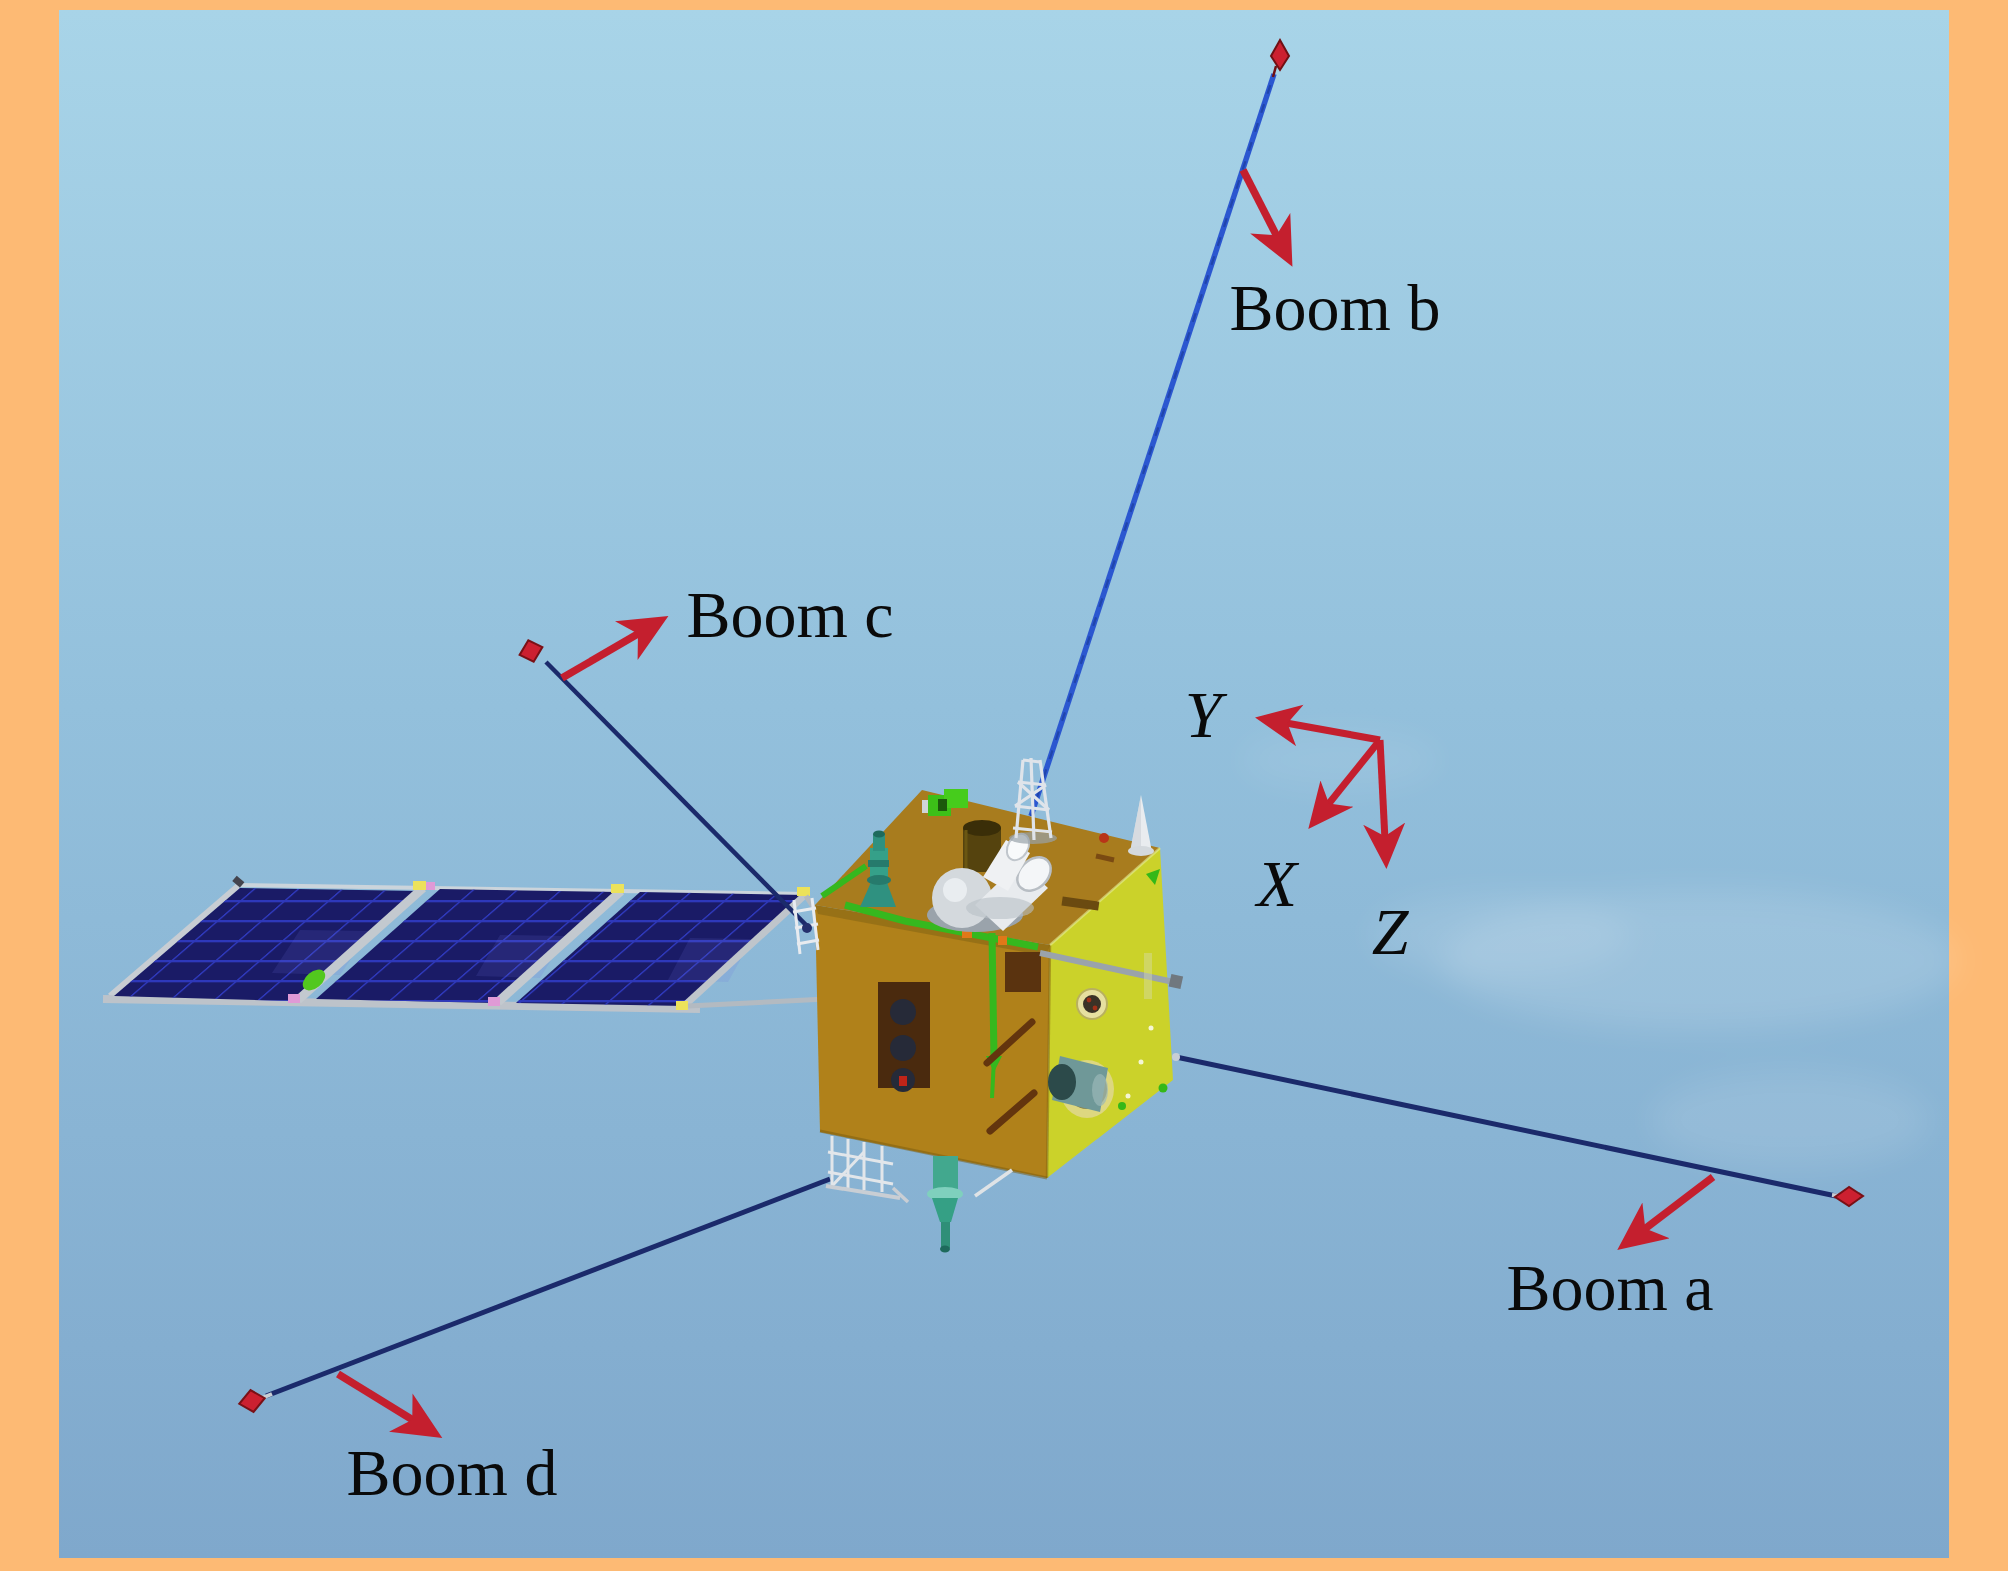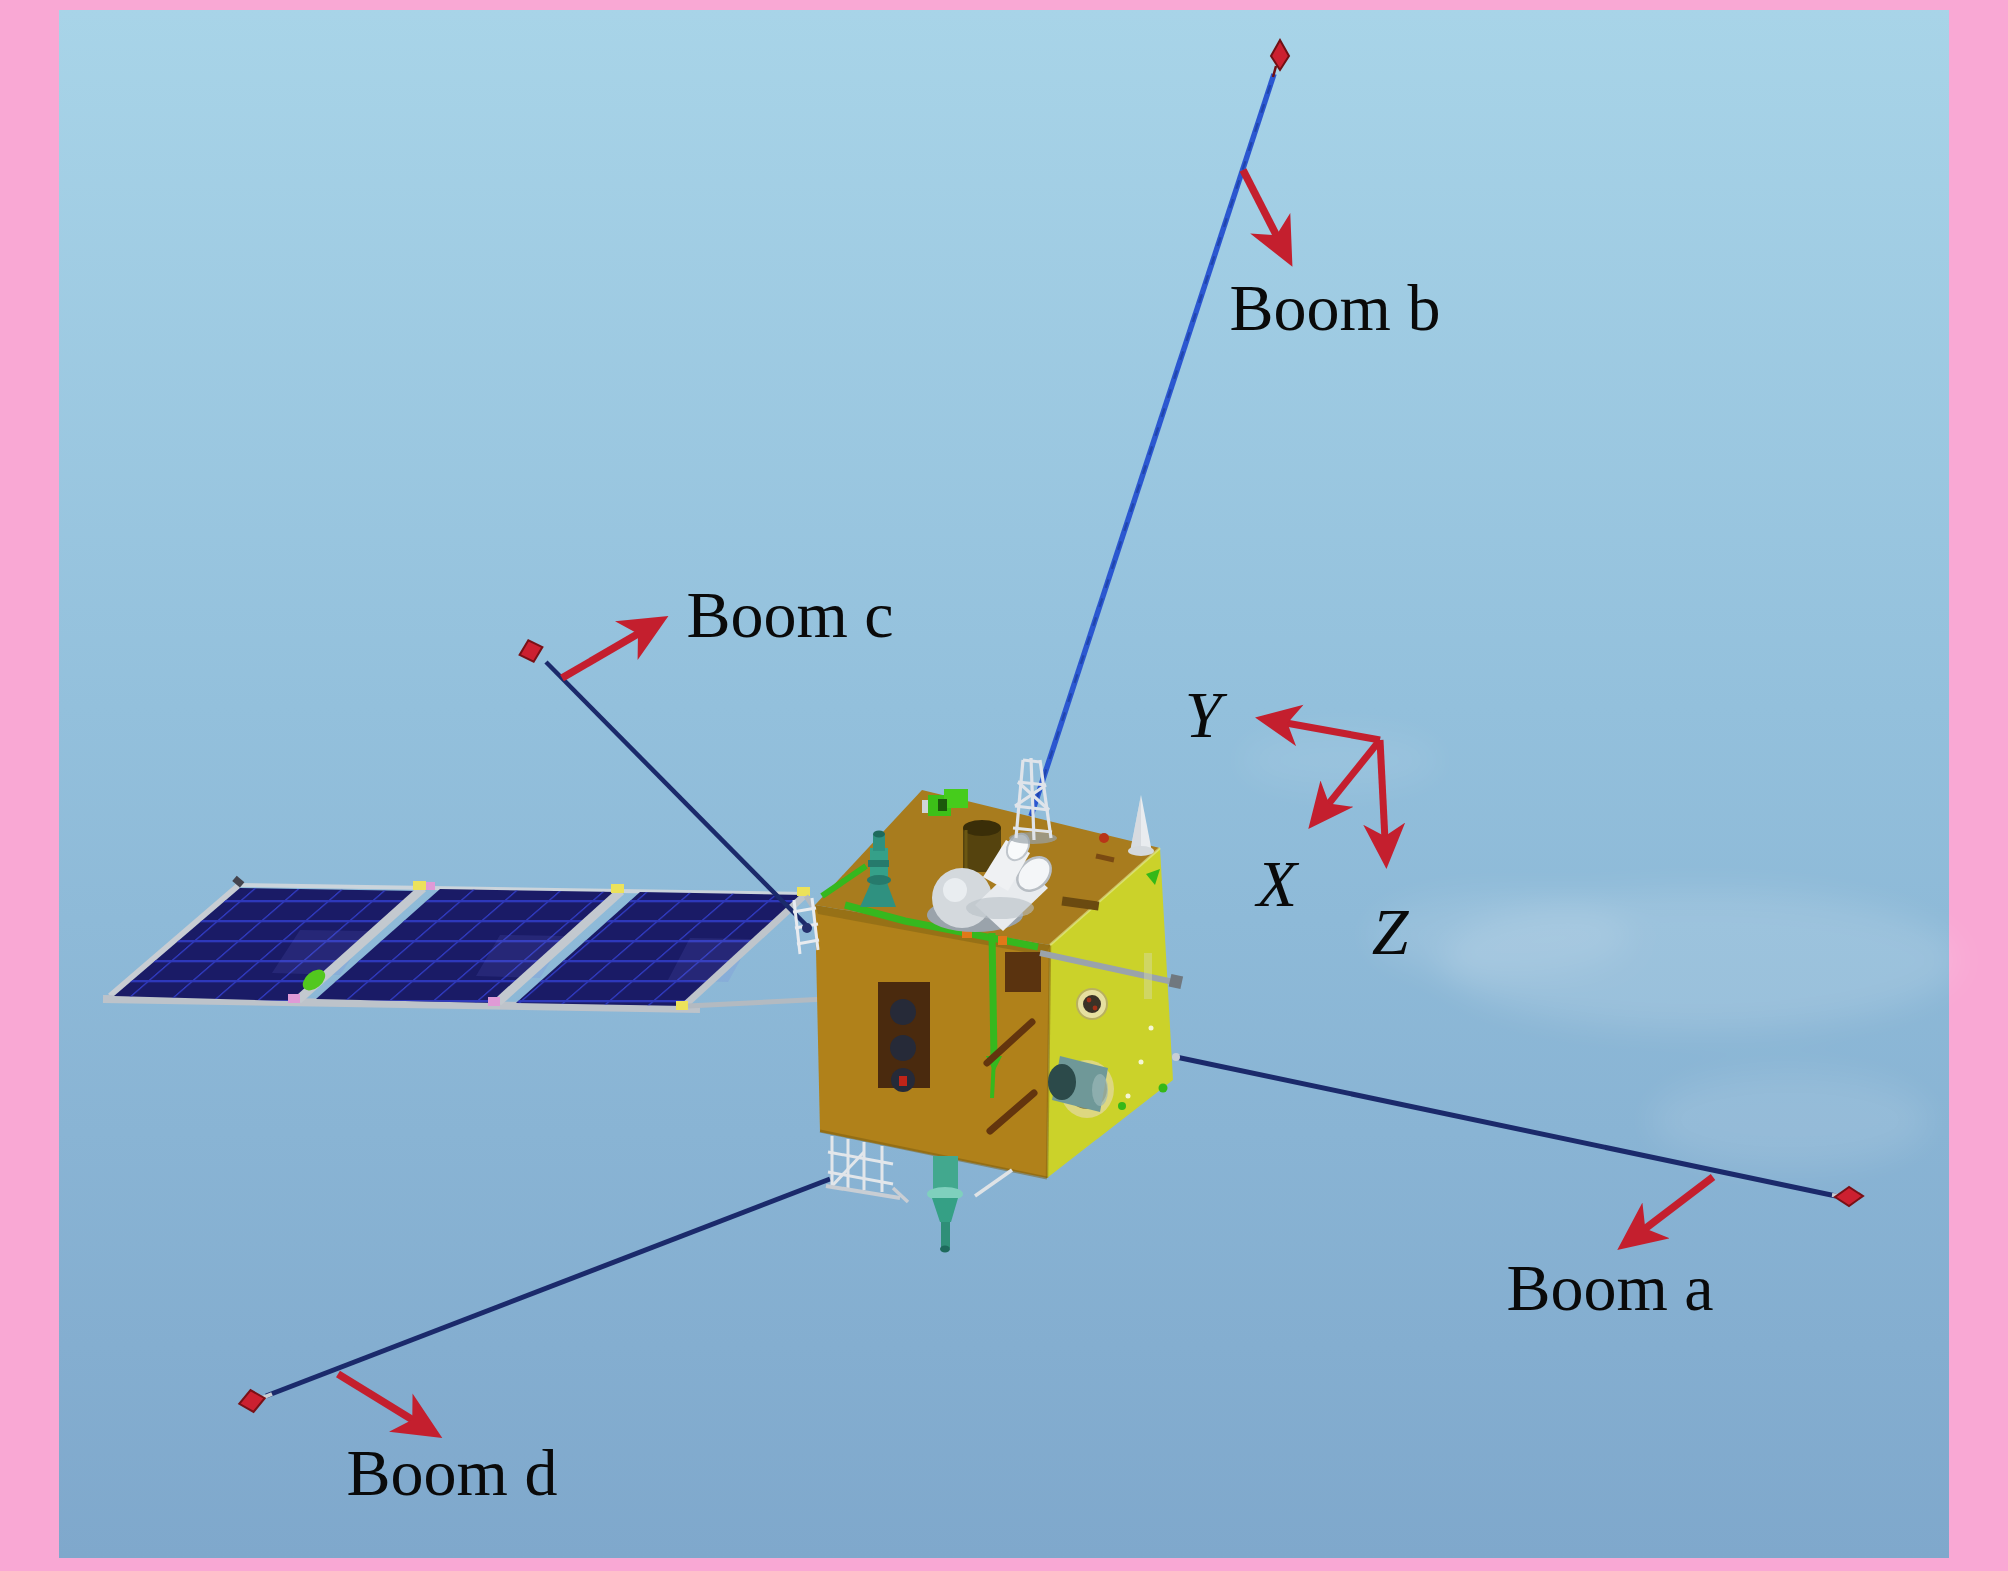--- a/index.html
+++ b/index.html
@@ -1,16 +1,16 @@
 <!DOCTYPE html>
 <html><head>
 <meta charset="utf-8">
 <style>
   html,body{margin:0;padding:0;background:#ffffff;}
-  .stage{position:relative;width:2008px;height:1571px;background:#f9a8d4;overflow:hidden;}
+  .stage{position:relative;width:2008px;height:1571px;background:#fdba74;overflow:hidden;}
   svg{display:block;}
   text{font-family:"Liberation Serif","DejaVu Serif",serif;fill:#0a0a0a;}
   .boomlabel{font-size:66px;}
   .axislabel{font-size:66px;font-style:italic;}
 </style>
 </head>
 <body>
 
 <div class="stage">
 <svg viewBox="0 0 2008 1571" width="2008" height="1571">

